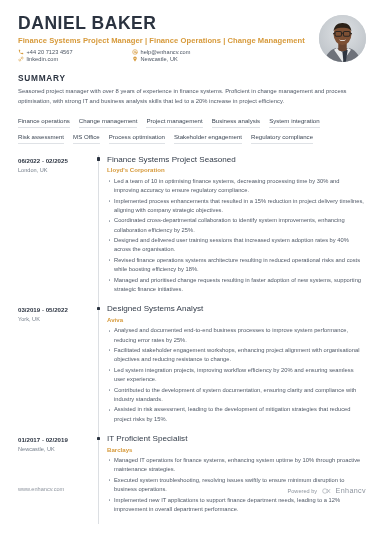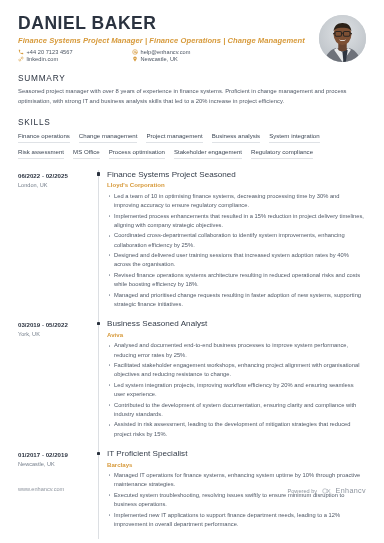--- a/index.html
+++ b/index.html
@@ -14,21 +14,21 @@
 
   
   .header { display: flex; align-items: flex-start; padding-top: 14px; }
   .header-left { flex: 1; min-width: 0; }
   .name {
     font-size: 17.5px; font-weight: bold; letter-spacing: .55px;
     color: #2b3340; line-height: 1.08; white-space: nowrap;
   }
   .headline {
     margin-top: 3.5px; font-size: 7.6px; font-weight: bold;
-    color: #d79a3b; letter-spacing: .05px; white-space: nowrap; font-style: italic;
+    color: #d79a3b; letter-spacing: .05px; white-space: nowrap;
   }
   .contacts {
     margin-top: 3.5px; display: flex; flex-wrap: wrap;
     width: 228px; row-gap: 1.5px;
   }
   .contact { width: 50%; display: flex; align-items: center; gap: 2.5px; }
   .contact .ico { width: 6px; height: 6px; flex: 0 0 6px; color: #d79a3b; display: block; }
   .contact .ico svg { width: 6px; height: 6px; display: block; }
   .contact .txt { font-size: 5.6px; color: #4a5462; letter-spacing: .05px; white-space: nowrap; }
 
@@ -36,21 +36,21 @@
   .photo {
     width: 47px; height: 47px; border-radius: 50%; overflow: hidden;
     position: relative; background: #c9cdd2;
   }
   .photo .bg { position: absolute; inset: 0; background: radial-gradient(circle at 50% 38%, #dfe2e5 0%, #c2c7cc 70%, #b4b9bf 100%); }
   .photo svg { position: absolute; inset: 0; width: 100%; height: 100%; }
 
   
   .section { margin-top: 11px; }
   .sec-title {
-    font-size: 8.3px; font-weight: normal; letter-spacing: .75px;
+    font-size: 8.3px; font-weight: bold; letter-spacing: .75px;
     color: #2b3340; text-transform: uppercase;
   }
   .summary-text {
     margin-top: 4px; font-size: 5.85px; line-height: 1.62;
     color: #4e5765; letter-spacing: .02px; text-align: left;
   }
 
   
   .skills { margin-top: 5px; }
   .skill-row { display: flex; gap: 9px; margin-bottom: 5.5px; }
@@ -178,21 +178,20 @@
       </div>
     </div>
   </div>
 
   <div class="section">
     <div class="sec-title">SUMMARY</div>
     <div class="summary-text">Seasoned project manager with over 8 years of experience in finance systems. Proficient in change management and process optimisation, with strong IT and business analysis skills that led to a 20% increase in project efficiency.</div>
   </div>
 
   <div class="section">
-    <div class="sec-title">SKILLS</div>
     <div class="skills">
       <div class="skill-row">
         <span class="skill">Finance operations</span>
         <span class="skill">Change management</span>
         <span class="skill">Project management</span>
         <span class="skill">Business analysis</span>
         <span class="skill">System integration</span>
       </div>
       <div class="skill-row">
         <span class="skill">Risk assessment</span>
@@ -233,21 +232,21 @@
       <div class="entry">
         <div class="meta">
           <div class="date">03/2019 - 05/2022</div>
           <div class="loc">York, UK</div>
         </div>
         <div class="rail">
           <div class="line"></div>
           <div class="dot"></div>
         </div>
         <div class="body">
-          <div class="job-title">Business Seasoned Analyst</div>
+          <div class="job-title">Designed Systems Analyst</div>
           <div class="company">Aviva</div>
           <ul class="bullets">
             <li>Analysed and documented end-to-end business processes to improve system performance, reducing error rates by 25%.</li>
             <li>Facilitated stakeholder engagement workshops, enhancing project alignment with organisational objectives and reducing resistance to change.</li>
             <li>Led system integration projects, improving workflow efficiency by 20% and ensuring seamless user experience.</li>
             <li>Contributed to the development of system documentation, ensuring clarity and compliance with industry standards.</li>
             <li>Assisted in risk assessment, leading to the development of mitigation strategies that reduced project risks by 15%.</li>
           </ul>
         </div>
       </div>

